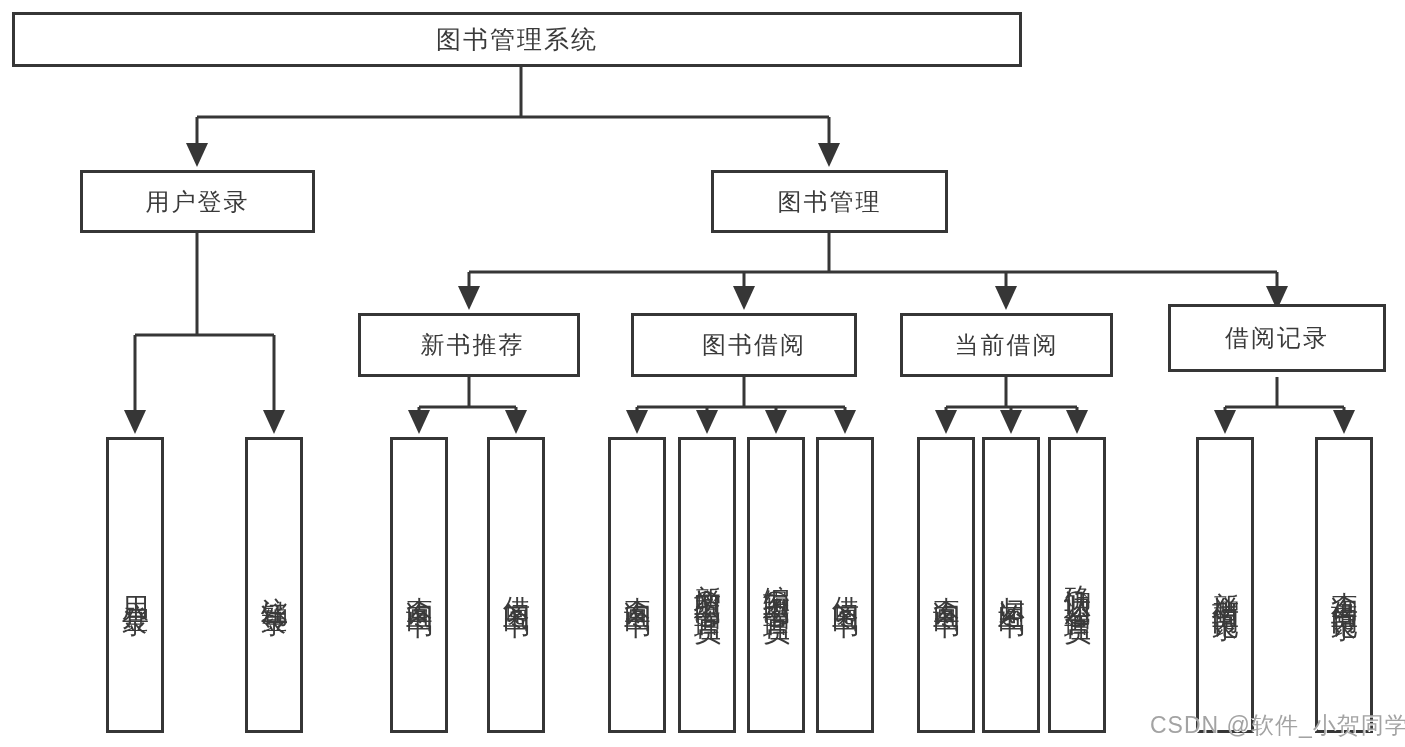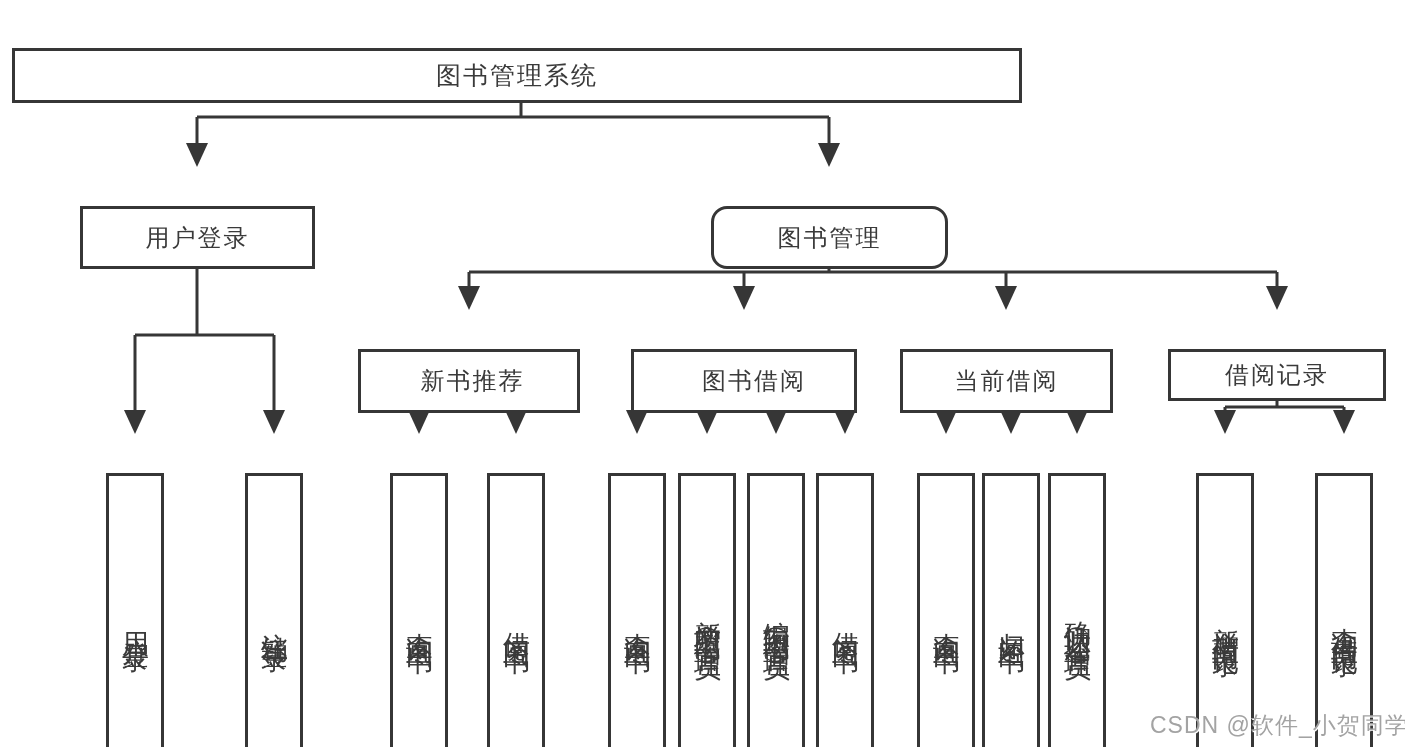--- a/index.html
+++ b/index.html
@@ -23,21 +23,20 @@
   }
   .node {
     position: absolute;
     box-sizing: border-box;
     border: 3px solid #363636;
     background: #ffffff;
     display: flex;
     align-items: center;
     justify-content: center;
     color: #3a3a3a;
-    margin-top: 36px;
   }
   .node.h .lbl {
     font-size: 24px;
     letter-spacing: 2px;
     white-space: nowrap;
   }
   .node.root .lbl { font-size: 25px; }
   .node.v .lbl {
     writing-mode: vertical-rl;
     text-orientation: mixed;
@@ -99,34 +98,34 @@
     <use href="#arr" x="1344" y="434"></use>
   </svg>
 
   <div class="node h root" style="left:12px; top:12px; width:1010px; height:55px;">
     <span class="lbl">图书管理系统</span>
   </div>
 
   <div class="node h" style="left:80px; top:170px; width:235px; height:63px;">
     <span class="lbl">用户登录</span>
   </div>
-  <div class="node h" style="left:711px; top:170px; width:237px; height:63px;border-radius:16px;">
+  <div class="node h" style="left:711px; top:170px; width:237px; height:63px;">
     <span class="lbl">图书管理</span>
   </div>
 
   <div class="node h" style="left:358px; top:313px; width:222px; height:64px;padding-left:7px;">
     <span class="lbl">新书推荐</span>
   </div>
   <div class="node h" style="left:631px; top:313px; width:226px; height:64px;padding-left:20px;">
     <span class="lbl">图书借阅</span>
   </div>
   <div class="node h" style="left:900px; top:313px; width:213px; height:64px;">
     <span class="lbl">当前借阅</span>
   </div>
-  <div class="node h" style="left:1168px; top:313px; width:218px; height:52px;">
+  <div class="node h" style="left:1168px; top:304px; width:218px; height:68px;">
     <span class="lbl">借阅记录</span>
   </div>
 
   <div class="node v" style="left:106px; top:437px; width:58px; height:296px;">
     <span class="lbl">用户登录</span>
   </div>
   <div class="node v" style="left:245px; top:437px; width:58px; height:296px;">
     <span class="lbl">注销登录</span>
   </div>
 

